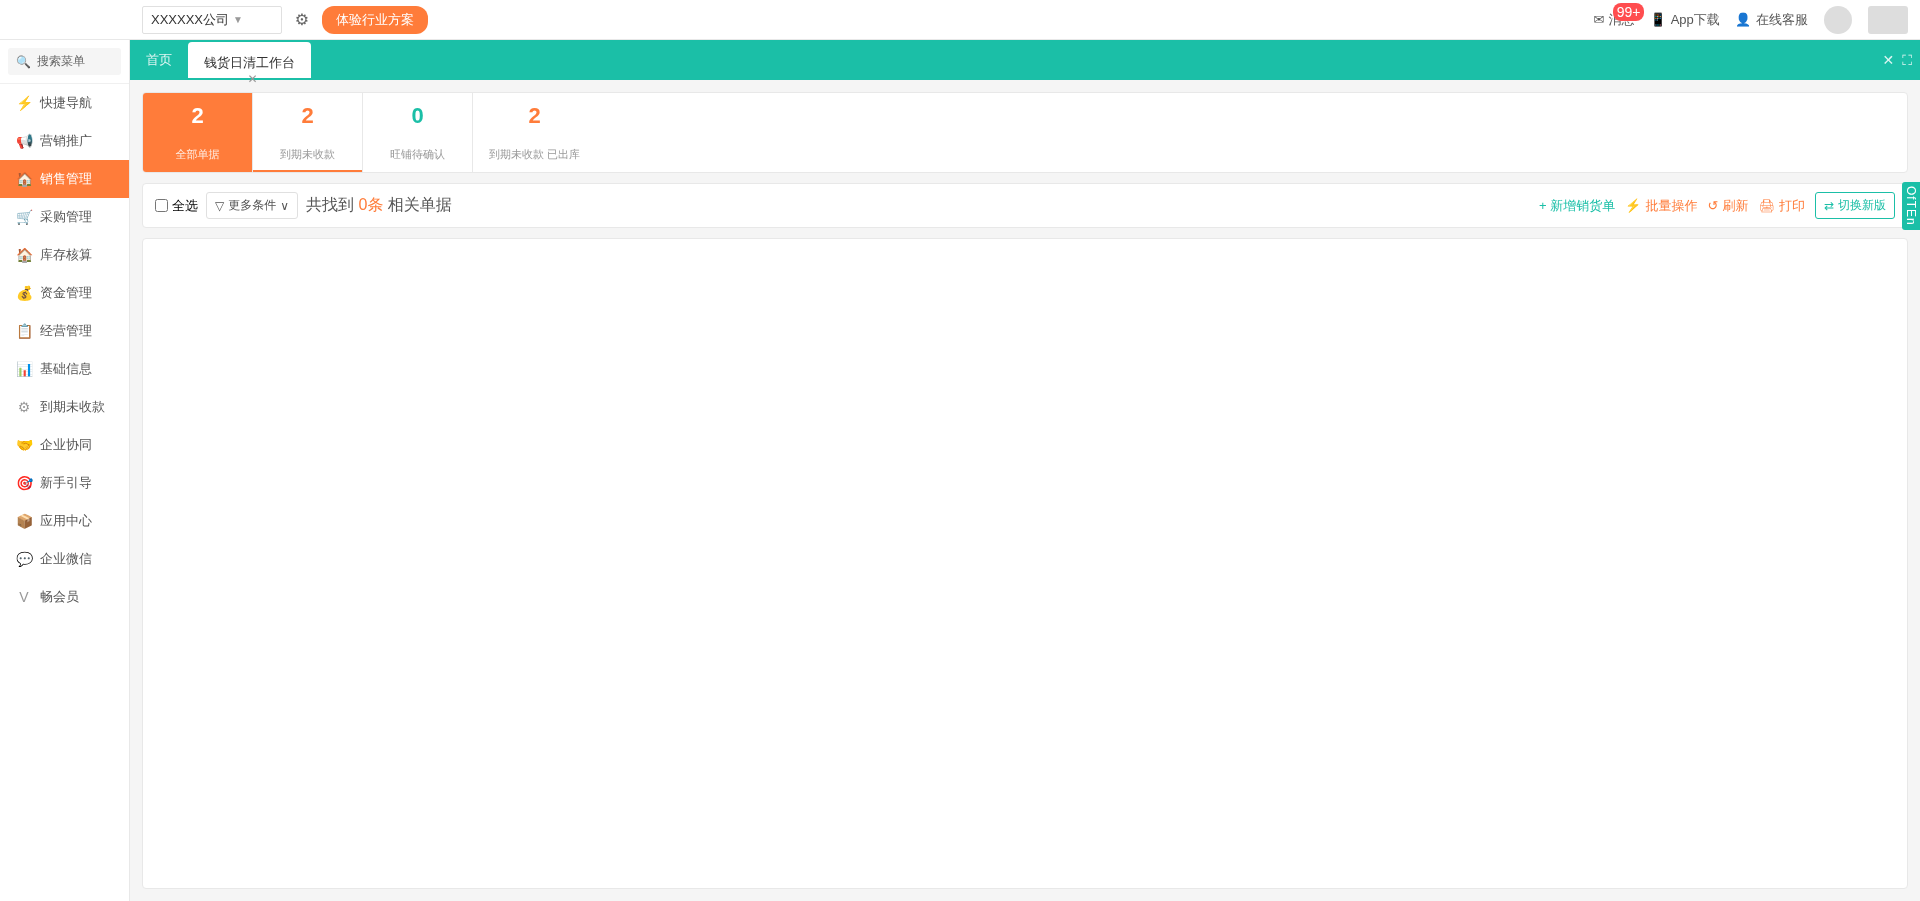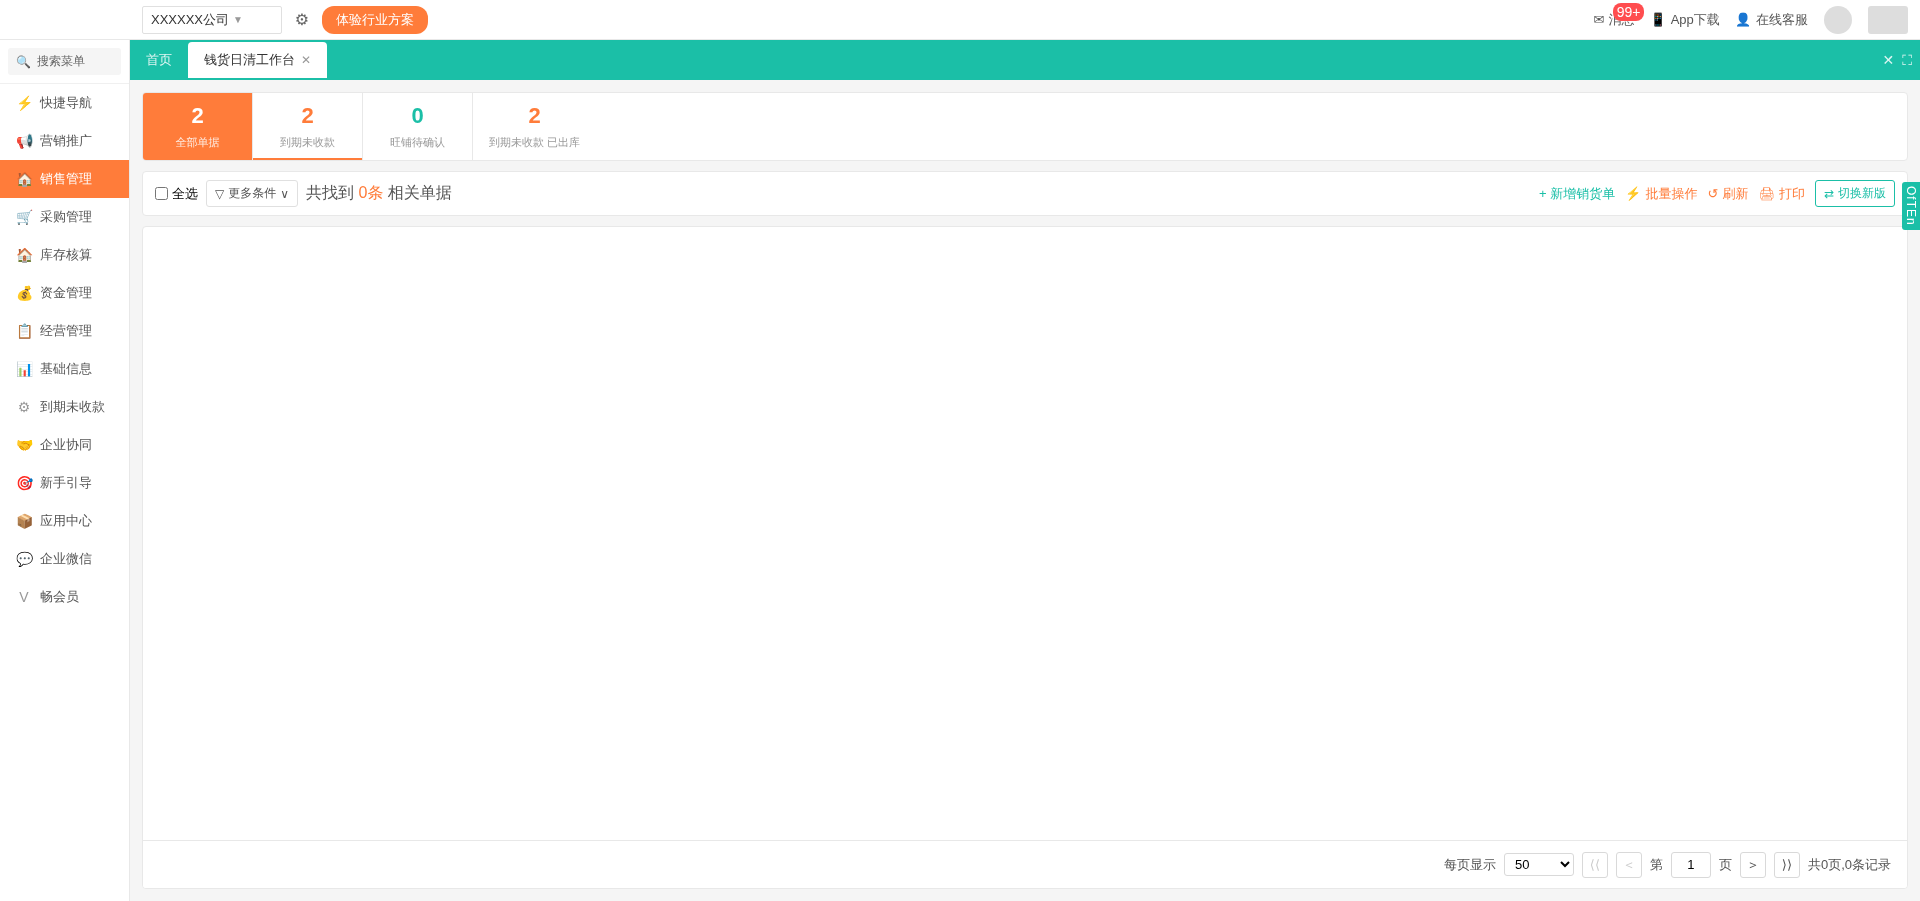--- a/index.html
+++ b/index.html
@@ -102,20 +102,21 @@
       padding: 12px 16px;
       cursor: pointer;
       font-size: 13px;
       color: rgba(255,255,255,0.85);
       position: relative;
     }
     .tab-item.active {
       background: #fff;
       color: #333;
       border-radius: 4px 4px 0 0;
+      flex-direction: column;
     }
     .tab-item .tab-close {
       margin-left: 6px;
       font-size: 12px;
       color: #999;
       cursor: pointer;
     }
     .tab-bar-actions {
       margin-left: auto;
       display: flex;
@@ -239,21 +240,21 @@
       font-size: 22px;
       font-weight: bold;
       color: #ff7c3a;
       line-height: 1.2;
     }
     .stat-tab.active .stat-number { color: #fff; }
     .stat-number.blue { color: #1bbfa7; }
     .stat-label {
       font-size: 11px;
       color: #999;
-      margin-top: 6px;
+      margin-top: 18px;
     }
     .stat-tab.active .stat-label { color: rgba(255,255,255,0.85); }
     .stat-tab-indicator {
       position: absolute;
       bottom: 0; left: 0; right: 0;
       height: 2px;
       background: #ff7c3a;
     }
 
     
@@ -574,34 +575,18 @@
         <div class="switch-btn">
           <span>⇄</span>
           <span>切换新版</span>
         </div>
       </div>
     </div>
 
     <div class="table-area">
       <div class="table-empty"></div>
 
-      <div class="pagination">
-        <span>每页显示</span>
-        <select class="page-size-select">
-          <option>50</option>
-          <option>100</option>
-          <option>200</option>
-        </select>
-        <div class="page-btn disabled">⟨⟨</div>
-        <div class="page-btn disabled">＜</div>
-        <span>第</span>
-        <input class="page-input" type="text" value="1" style="">
-        <span>页</span>
-        <div class="page-btn">＞</div>
-        <div class="page-btn">⟩⟩</div>
-        <span>共0页,0条记录</span>
-      </div>
     </div>
 
   </div>
 </div>
 
 <div class="often-badge">OfTEn</div>
 
 </body></html>

